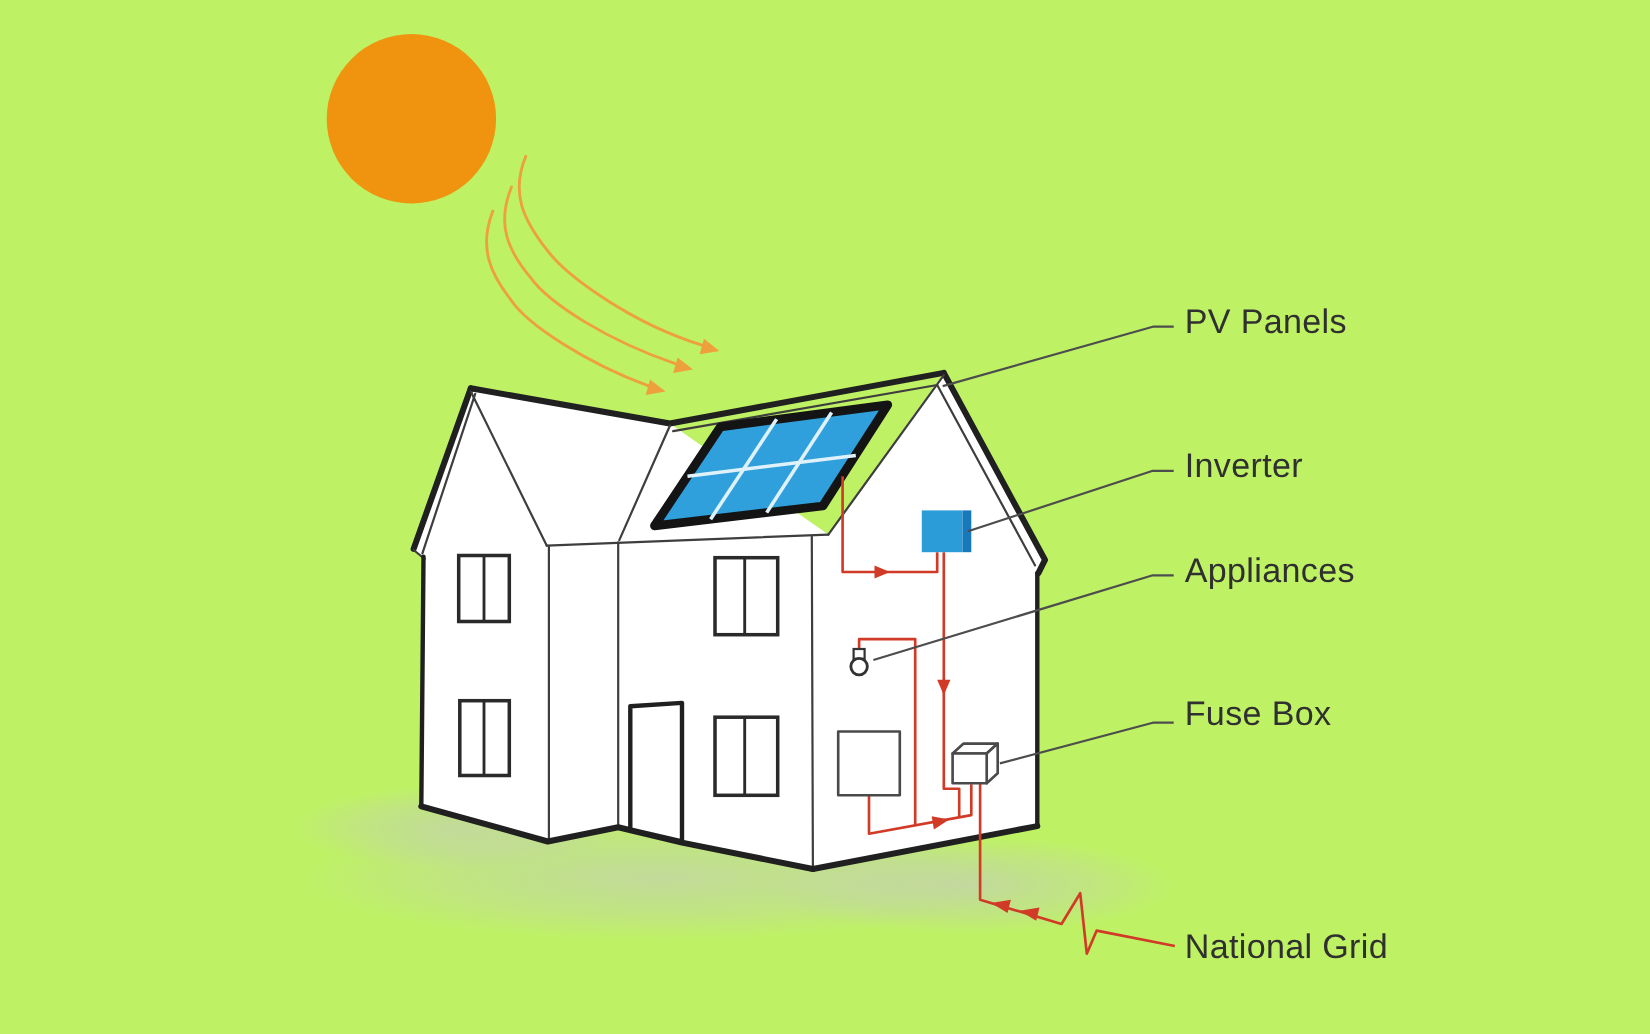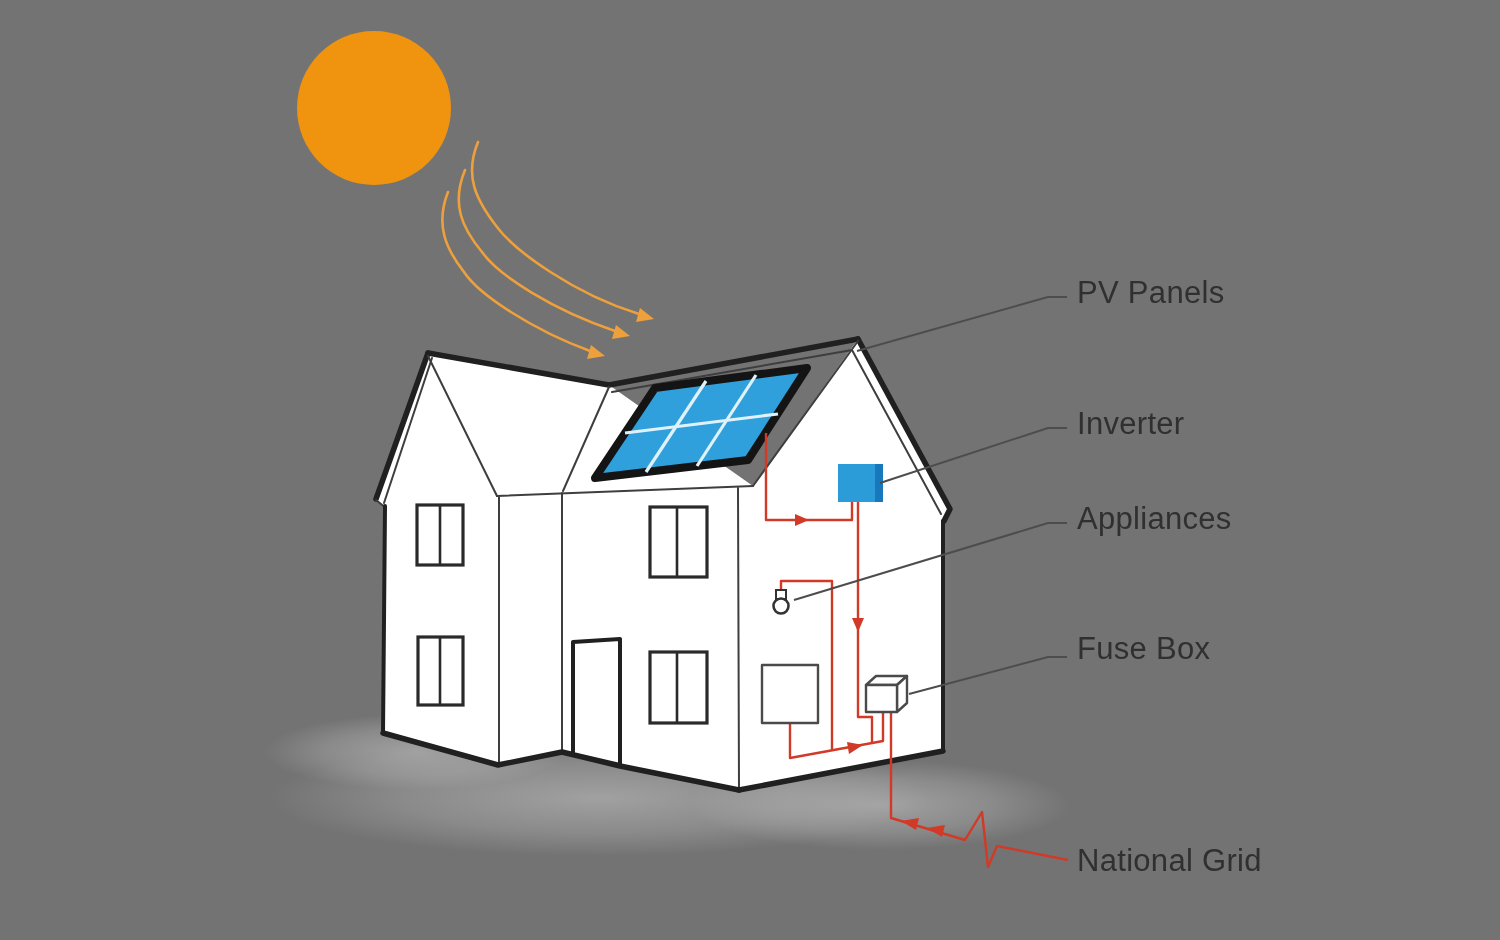--- a/index.html
+++ b/index.html
@@ -1,16 +1,16 @@
 <!DOCTYPE html>
 <html style="--sun: #F09410; --ray: #EDA03C; --panel: #2FA0DB; --panel_grid: #DFF2FB; --panel_frame: #141414; --inverter: #2B9CD8; --inverter_side: #1878BC; --wire: #D13A26; --leader: #4D4D4D; --outline: #202020; --outline_thin: #3E3E3E; --label: #303030; --shadow: #C6C6C6;"><head>
 <meta charset="utf-8">
 <style>
   html,body{margin:0;padding:0;background:#ffffff;}
-  .stage{position:relative;width:1500px;height:940px;background:#737373;overflow:hidden;}
+  .stage{position:relative;width:1500px;height:940px;background:#bef264;overflow:hidden;}
   svg{display:block;}
   .o-thick{stroke:var(--outline);stroke-width:5.5;fill:none;stroke-linecap:round;stroke-linejoin:round;}
   .o-med{stroke:var(--outline);stroke-width:4;fill:none;stroke-linecap:round;stroke-linejoin:round;}
   .o-thin{stroke:var(--outline_thin);stroke-width:2;fill:none;stroke-linecap:round;}
   .win{stroke:#2A2A2A;stroke-width:3.2;fill:#ffffff;}
   .winbar{stroke:#2A2A2A;stroke-width:2.6;fill:none;}
   .wire{stroke:var(--wire);stroke-width:2.4;fill:none;stroke-linejoin:round;}
   .wirehead{fill:var(--wire);stroke:none;}
   .leader{stroke:var(--leader);stroke-width:2;fill:none;stroke-linejoin:round;}
   .ray{stroke:var(--ray);stroke-width:2.6;fill:none;stroke-linecap:round;}

